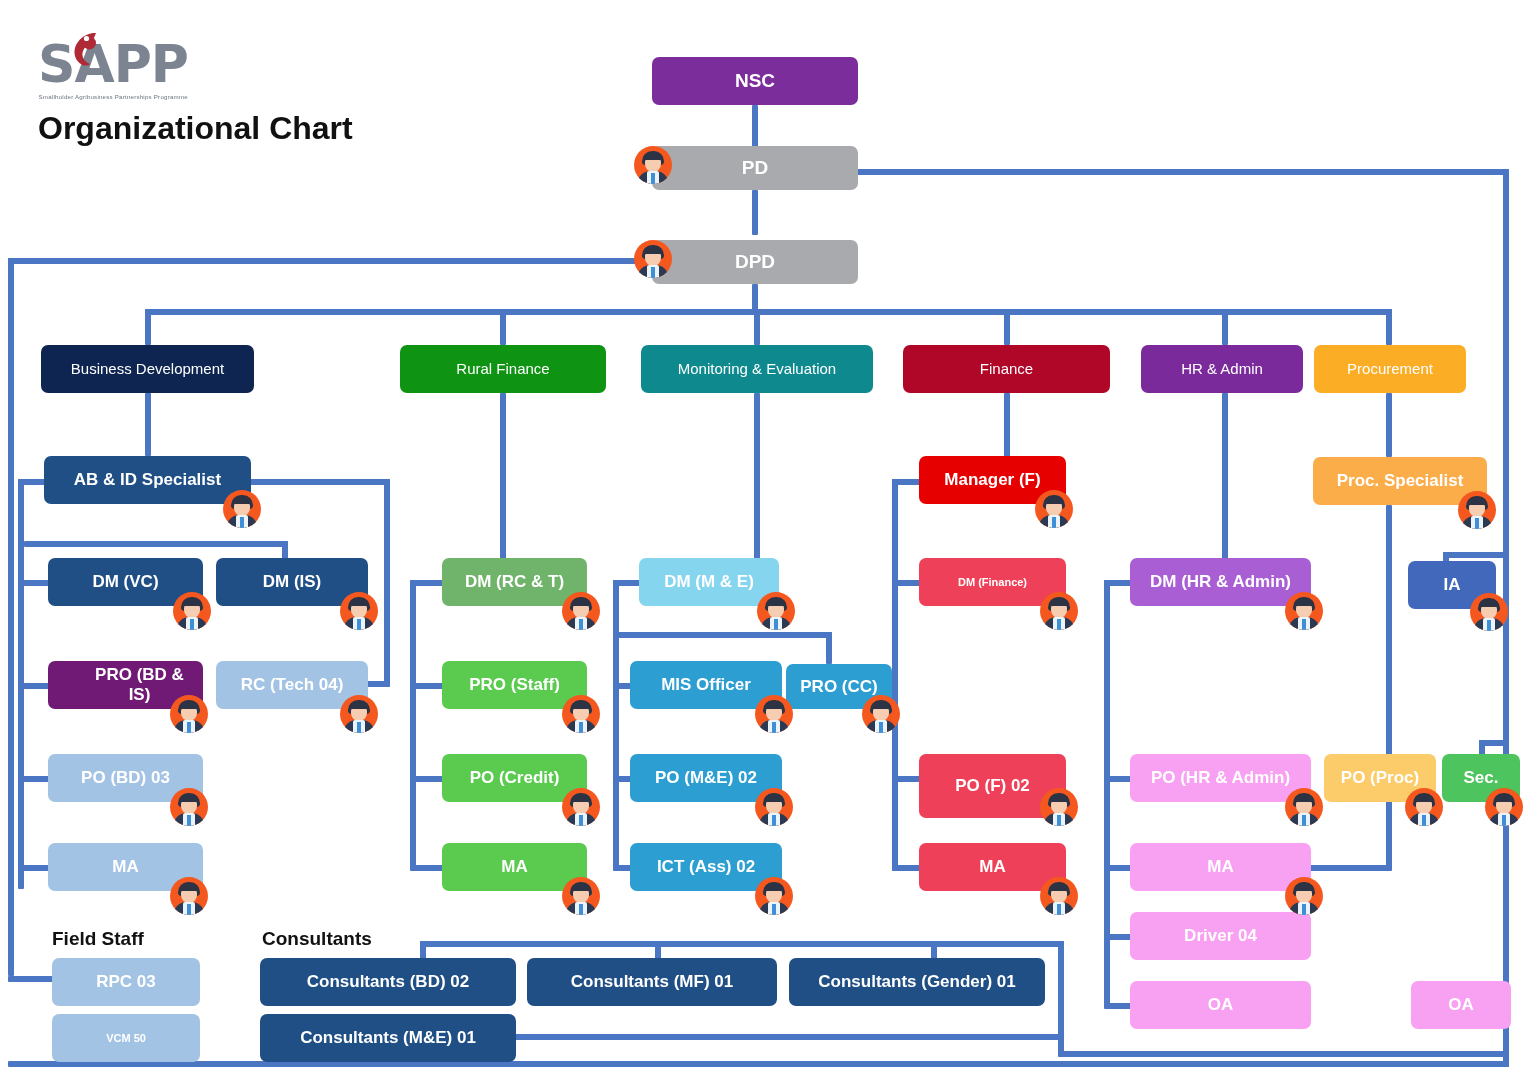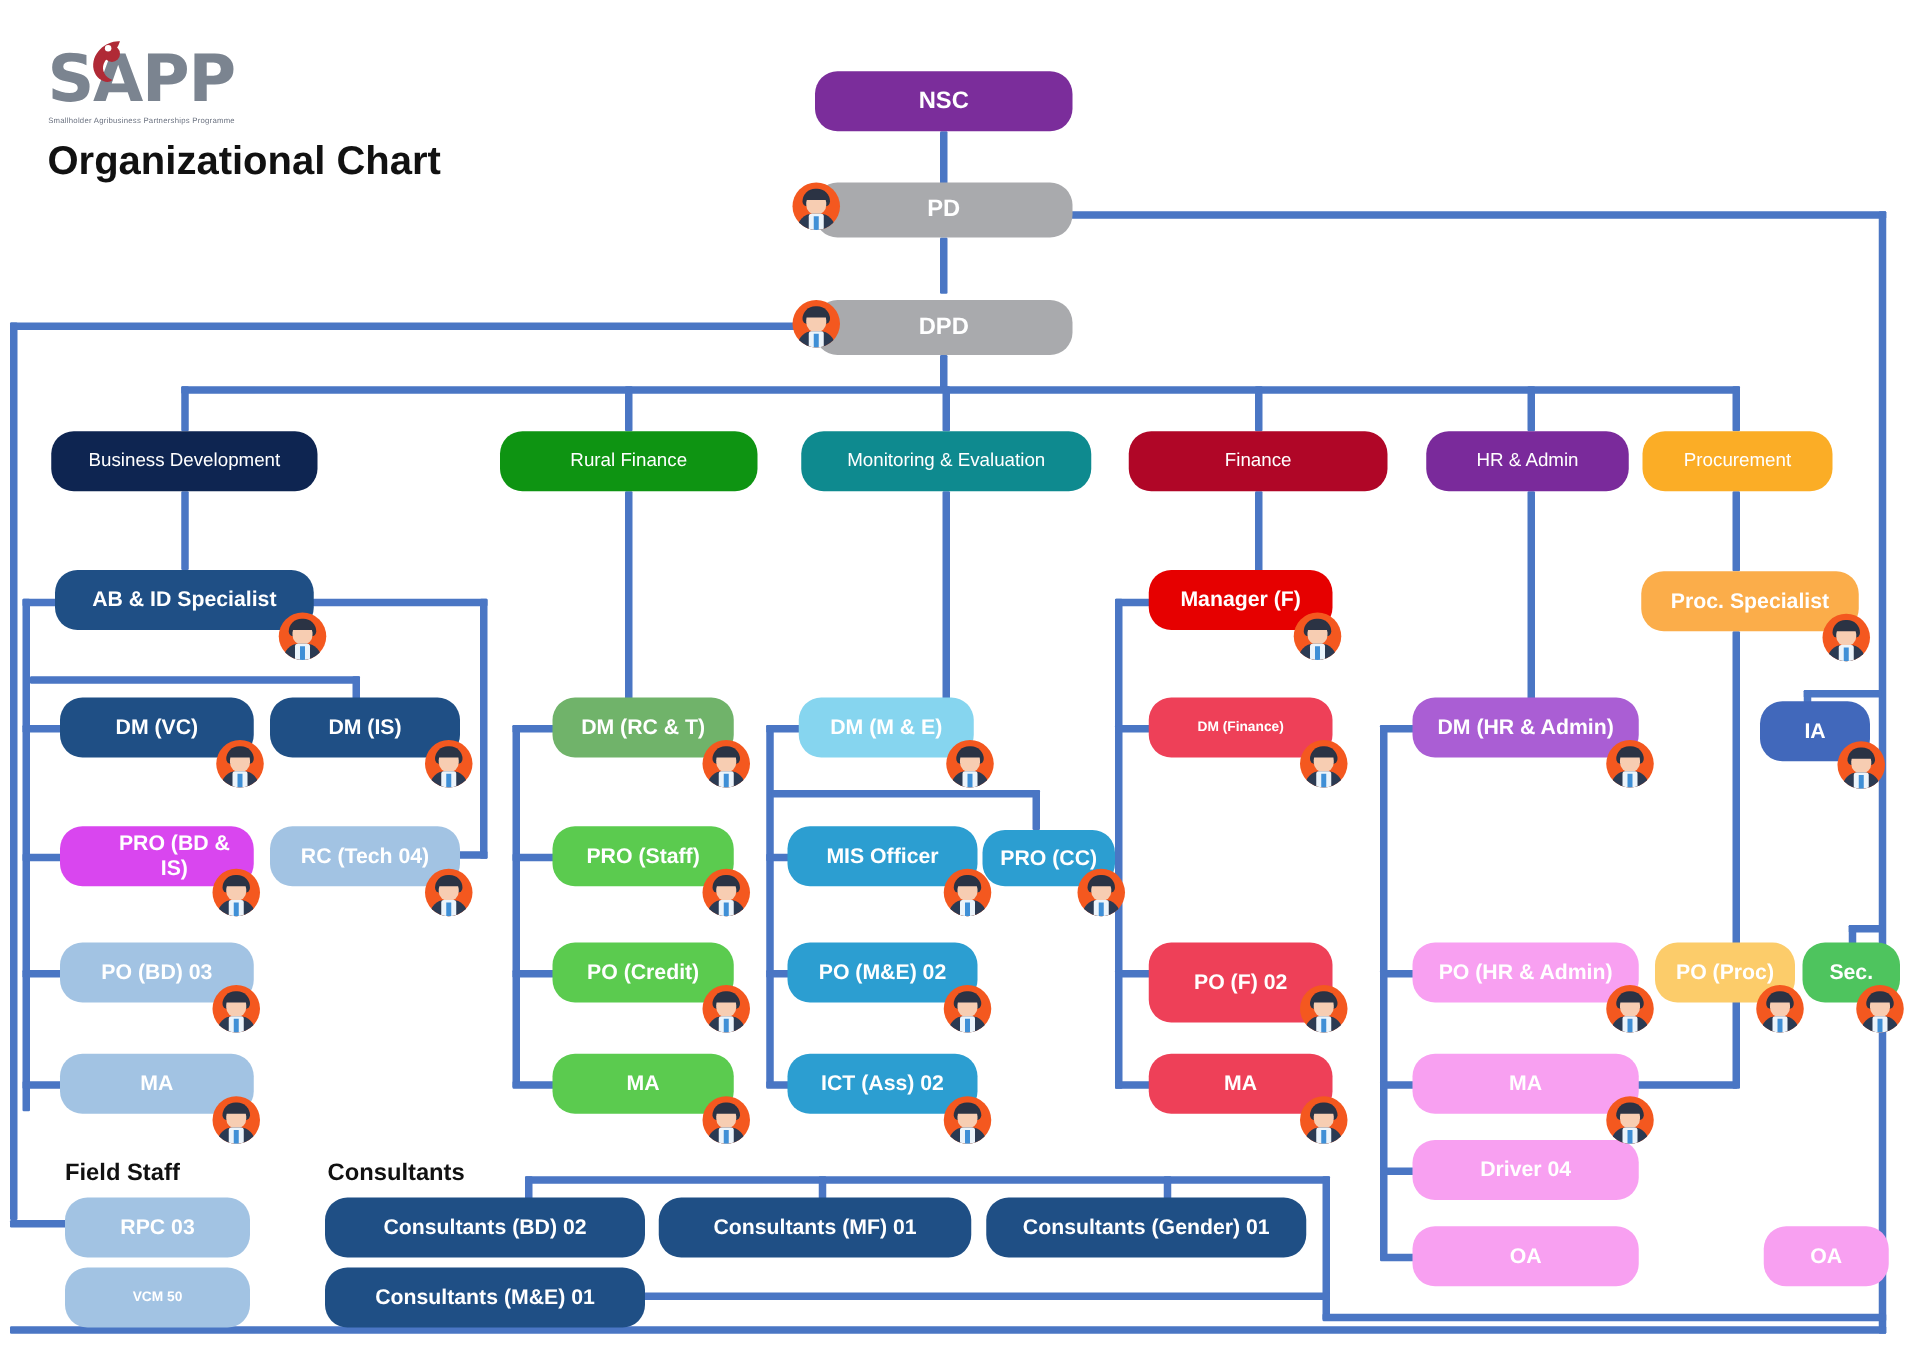--- a/index.html
+++ b/index.html
@@ -3,21 +3,21 @@
 <meta charset="utf-8">
 <style>
   html,body{margin:0;padding:0;background:#ffffff;}
   body{width:1536px;height:1086px;font-family:"Liberation Sans",sans-serif;overflow:hidden;}
   #stage{position:relative;width:1536px;height:1086px;background:#fff;}
 
   
   .ln{position:absolute;background:#4a76c4;border-radius:1px;z-index:1;}
 
   
-  .node{position:absolute;border-radius:18px;display:flex;align-items:center;
+  .node{position:absolute;border-radius:7px;display:flex;align-items:center;
         justify-content:center;text-align:center;color:#fff;z-index:3;
         box-sizing:border-box;padding:0 8px;line-height:1.15;}
   .node span{display:block;}
 
   
   .av{position:absolute;width:38px;height:38px;border-radius:50%;
       background:#f4581f;overflow:hidden;z-index:6;}
   .av .hair{position:absolute;left:8px;top:5px;width:22px;height:14px;
       background:#2b3344;border-radius:11px 11px 4px 4px;}
   .av .face{position:absolute;left:11px;top:9px;width:16px;height:17px;
@@ -226,21 +226,21 @@
   </div>
   <div class="av" style="left:340px;top:592px;">
       <div class="hair"></div>
       <div class="face"></div>
       <div class="hairf"></div>
       <div class="body"></div>
       <div class="shirt"></div>
       <div class="tie"></div>
     </div>
 
-  <div class="node" style="left:48px;top:661px;width:155px;height:48px;background:#d946ef;font-size:17px;font-weight:bold;padding-left:36px;">
+  <div class="node" style="left:48px;top:661px;width:155px;height:48px;background:#701a75;font-size:17px;font-weight:bold;padding-left:36px;">
     <span>PRO (BD &amp; IS)</span>
   </div>
   <div class="av" style="left:170px;top:695px;">
       <div class="hair"></div>
       <div class="face"></div>
       <div class="hairf"></div>
       <div class="body"></div>
       <div class="shirt"></div>
       <div class="tie"></div>
     </div>

